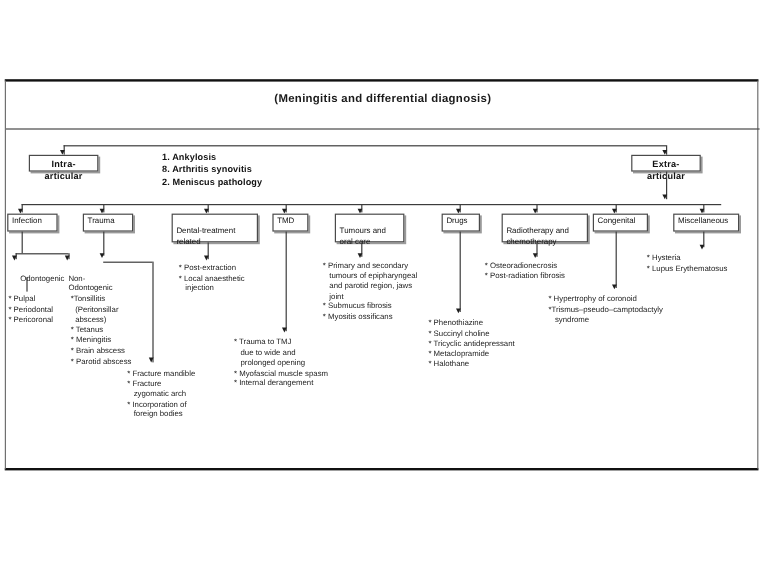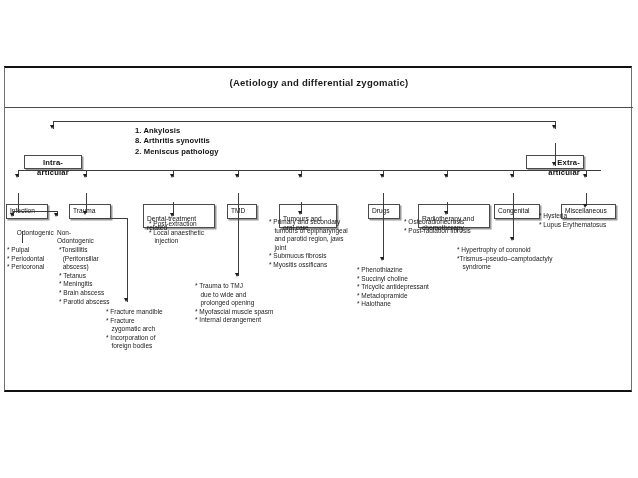--- a/index.html
+++ b/index.html
@@ -70,21 +70,20 @@
   
   .node {
     position: absolute;
     box-sizing: border-box;
     border: 1px solid #4a4a4a;
     background: #ffffff;
     font-size: 6.6px;
     line-height: 8.4px;
     padding: 2px 3px;
     color: #111111;
-    margin-top: 26px;
   }
   .node.shadow {
     box-shadow: 1.5px 1.5px 0 0 #9a9a9a;
   }
   .node.strong {
     font-weight: bold;
     font-size: 7.6px;
     letter-spacing: 0.2px;
   }
 
@@ -133,35 +132,35 @@
     color: #111111;
   }
 </style>
 </head>
 <body>
 
 <div id="slide">
   <div id="chart-frame">
 
     <div id="title-block">
-      <div id="chart-subtitle">(Aetiology and differential zygomatic)</div>
+      <div id="chart-subtitle">(Meningitis and differential diagnosis)</div>
     </div>
     <div id="title-rule"></div>
 
     <div class="hline" style="left:48px; top:53px; width:502px;"></div>
     <div class="vline" style="left:48px; top:53px; height:8px;"></div>
     <div class="vline" style="left:550px; top:53px; height:8px;"></div>
     <div class="arrow-down" style="left:45.4px; top:57px;"></div>
     <div class="arrow-down" style="left:547.4px; top:57px;"></div>
 
     <div class="node shadow strong" style="left:19px; top:61px; width:58px; height:14px; text-align:center; line-height:10px;">
       <span>Intra-articular</span>
     </div>
 
-    <div class="node shadow strong" style="left:521px; top:61px; width:58px; height:14px; text-align:right; line-height:10px;">
+    <div class="node shadow strong" style="left:521px; top:61px; width:58px; height:14px; text-align:center; line-height:10px;">
       <span>Extra-articular</span>
     </div>
 
     <div class="list" style="left:130px; top:58px;">
       <span class="numlist-item">1. Ankylosis</span>
       <span class="numlist-item">8. Arthritis synovitis</span>
       <span class="numlist-item">2. Meniscus pathology</span>
     </div>
 
     <div class="vline" style="left:550px; top:75px; height:23px;"></div>

